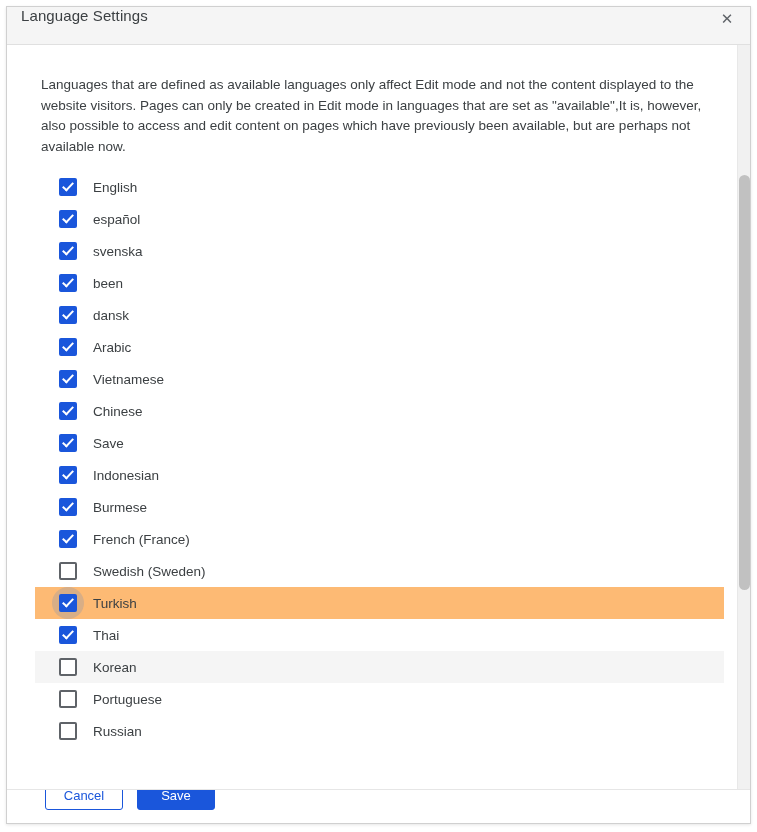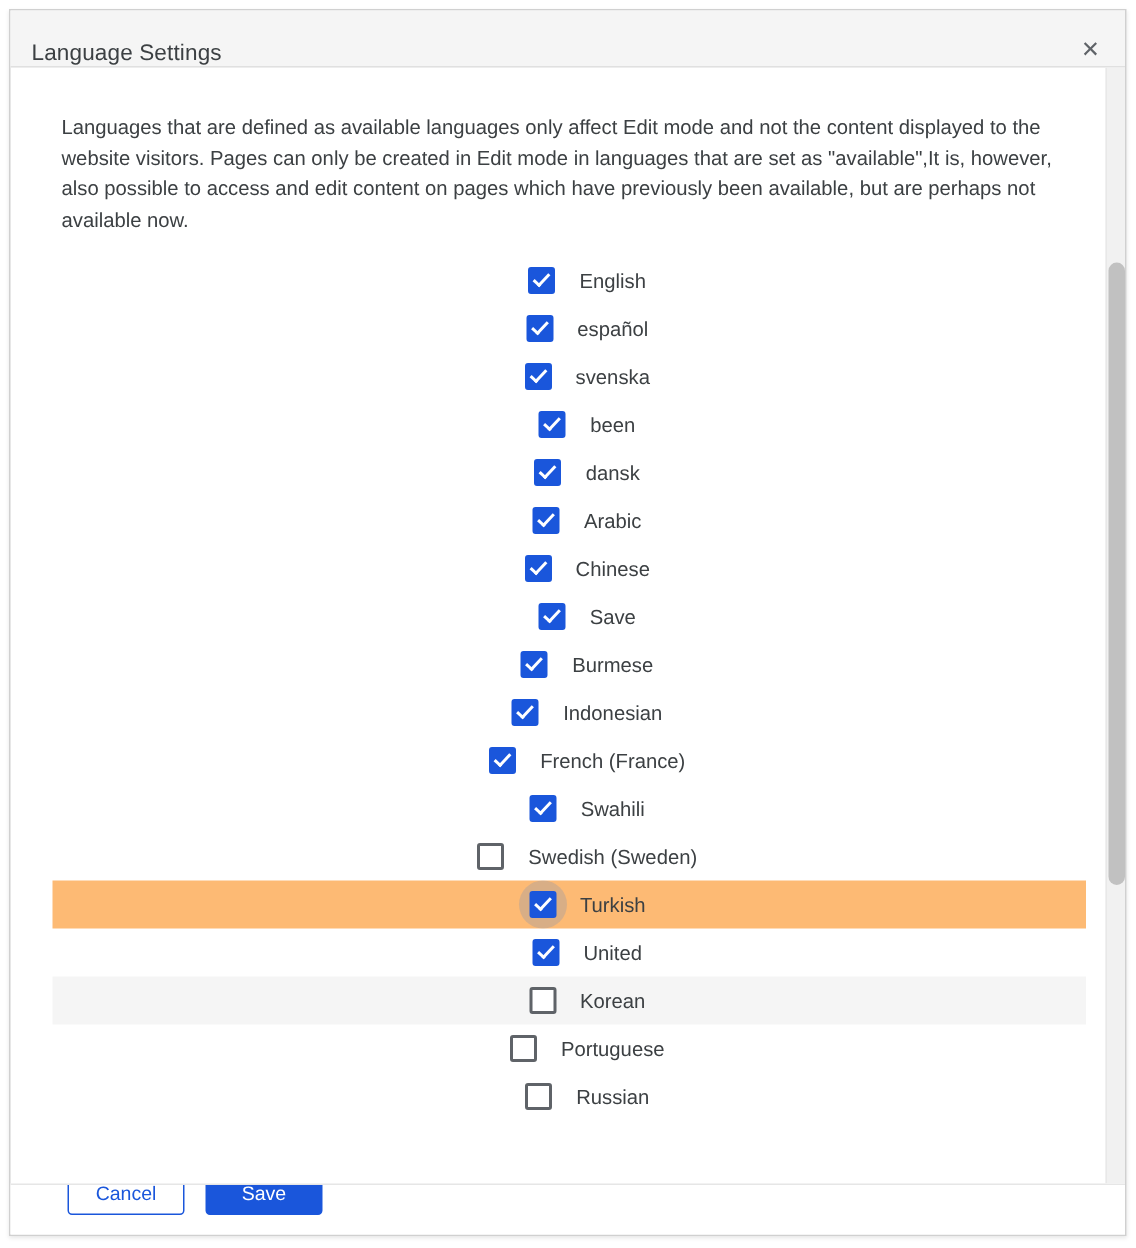--- a/index.html
+++ b/index.html
@@ -29,21 +29,21 @@
     flex-direction: column;
     box-shadow: 0 1px 3px rgba(0,0,0,0.10);
   }
 
   .titlebar {
     height: 38px;
     min-height: 38px;
     background: #f5f5f5;
     border-bottom: 1px solid #e0e0e0;
     display: flex;
-    align-items: flex-end;
+    align-items: flex-start;
     justify-content: space-between;
     padding: 0 12px 0 14px;
     box-sizing: border-box;
   }
   .title-text {
     font-size: 15px;
     color: #3c4043;
     letter-spacing: 0.1px;
   }
   .close-btn {
@@ -90,21 +90,20 @@
     list-style: none;
   }
 
   .lang-row {
     display: flex;
     align-items: center;
     height: 32px;
     padding-left: 24px;
     box-sizing: border-box;
     cursor: pointer;
-    justify-content: center;
   }
   .lang-row.highlight {
     background: #fdba74;
   }
   .lang-row.alt {
     background: #f5f5f5;
   }
 
   .ripple {
     position: relative;
@@ -272,69 +271,69 @@
           <li class="lang-row">
             <span class="ripple">
               <span class="cbox checked"></span>
             </span>
             <span class="lang-label">Arabic</span>
           </li>
           <li class="lang-row">
             <span class="ripple">
               <span class="cbox checked"></span>
             </span>
+            <span class="lang-label">Vietnamese</span>
+          </li>
+          <li class="lang-row">
+            <span class="ripple">
+              <span class="cbox checked"></span>
+            </span>
             <span class="lang-label">Chinese</span>
           </li>
           <li class="lang-row">
             <span class="ripple">
               <span class="cbox checked"></span>
             </span>
             <span class="lang-label">Save</span>
           </li>
           <li class="lang-row">
             <span class="ripple">
               <span class="cbox checked"></span>
             </span>
+            <span class="lang-label">Indonesian</span>
+          </li>
+          <li class="lang-row">
+            <span class="ripple">
+              <span class="cbox checked"></span>
+            </span>
             <span class="lang-label">Burmese</span>
           </li>
           <li class="lang-row">
             <span class="ripple">
               <span class="cbox checked"></span>
             </span>
-            <span class="lang-label">Indonesian</span>
-          </li>
-          <li class="lang-row">
-            <span class="ripple">
-              <span class="cbox checked"></span>
-            </span>
             <span class="lang-label">French (France)</span>
           </li>
           <li class="lang-row">
             <span class="ripple">
-              <span class="cbox checked"></span>
-            </span>
-            <span class="lang-label">Swahili</span>
-          </li>
-          <li class="lang-row">
-            <span class="ripple">
               <span class="cbox unchecked"></span>
             </span>
             <span class="lang-label">Swedish (Sweden)</span>
           </li>
           <li class="lang-row highlight">
             <span class="ripple">
               <span class="cbox checked"></span>
             </span>
             <span class="lang-label">Turkish</span>
           </li>
           <li class="lang-row">
             <span class="ripple">
               <span class="cbox checked"></span>
             </span>
-            <span class="lang-label">United</span>
+            <span class="lang-label">Thai</span>
           </li>
           <li class="lang-row alt">
             <span class="ripple">
               <span class="cbox unchecked"></span>
             </span>
             <span class="lang-label">Korean</span>
           </li>
           <li class="lang-row">
             <span class="ripple">
               <span class="cbox unchecked"></span>

